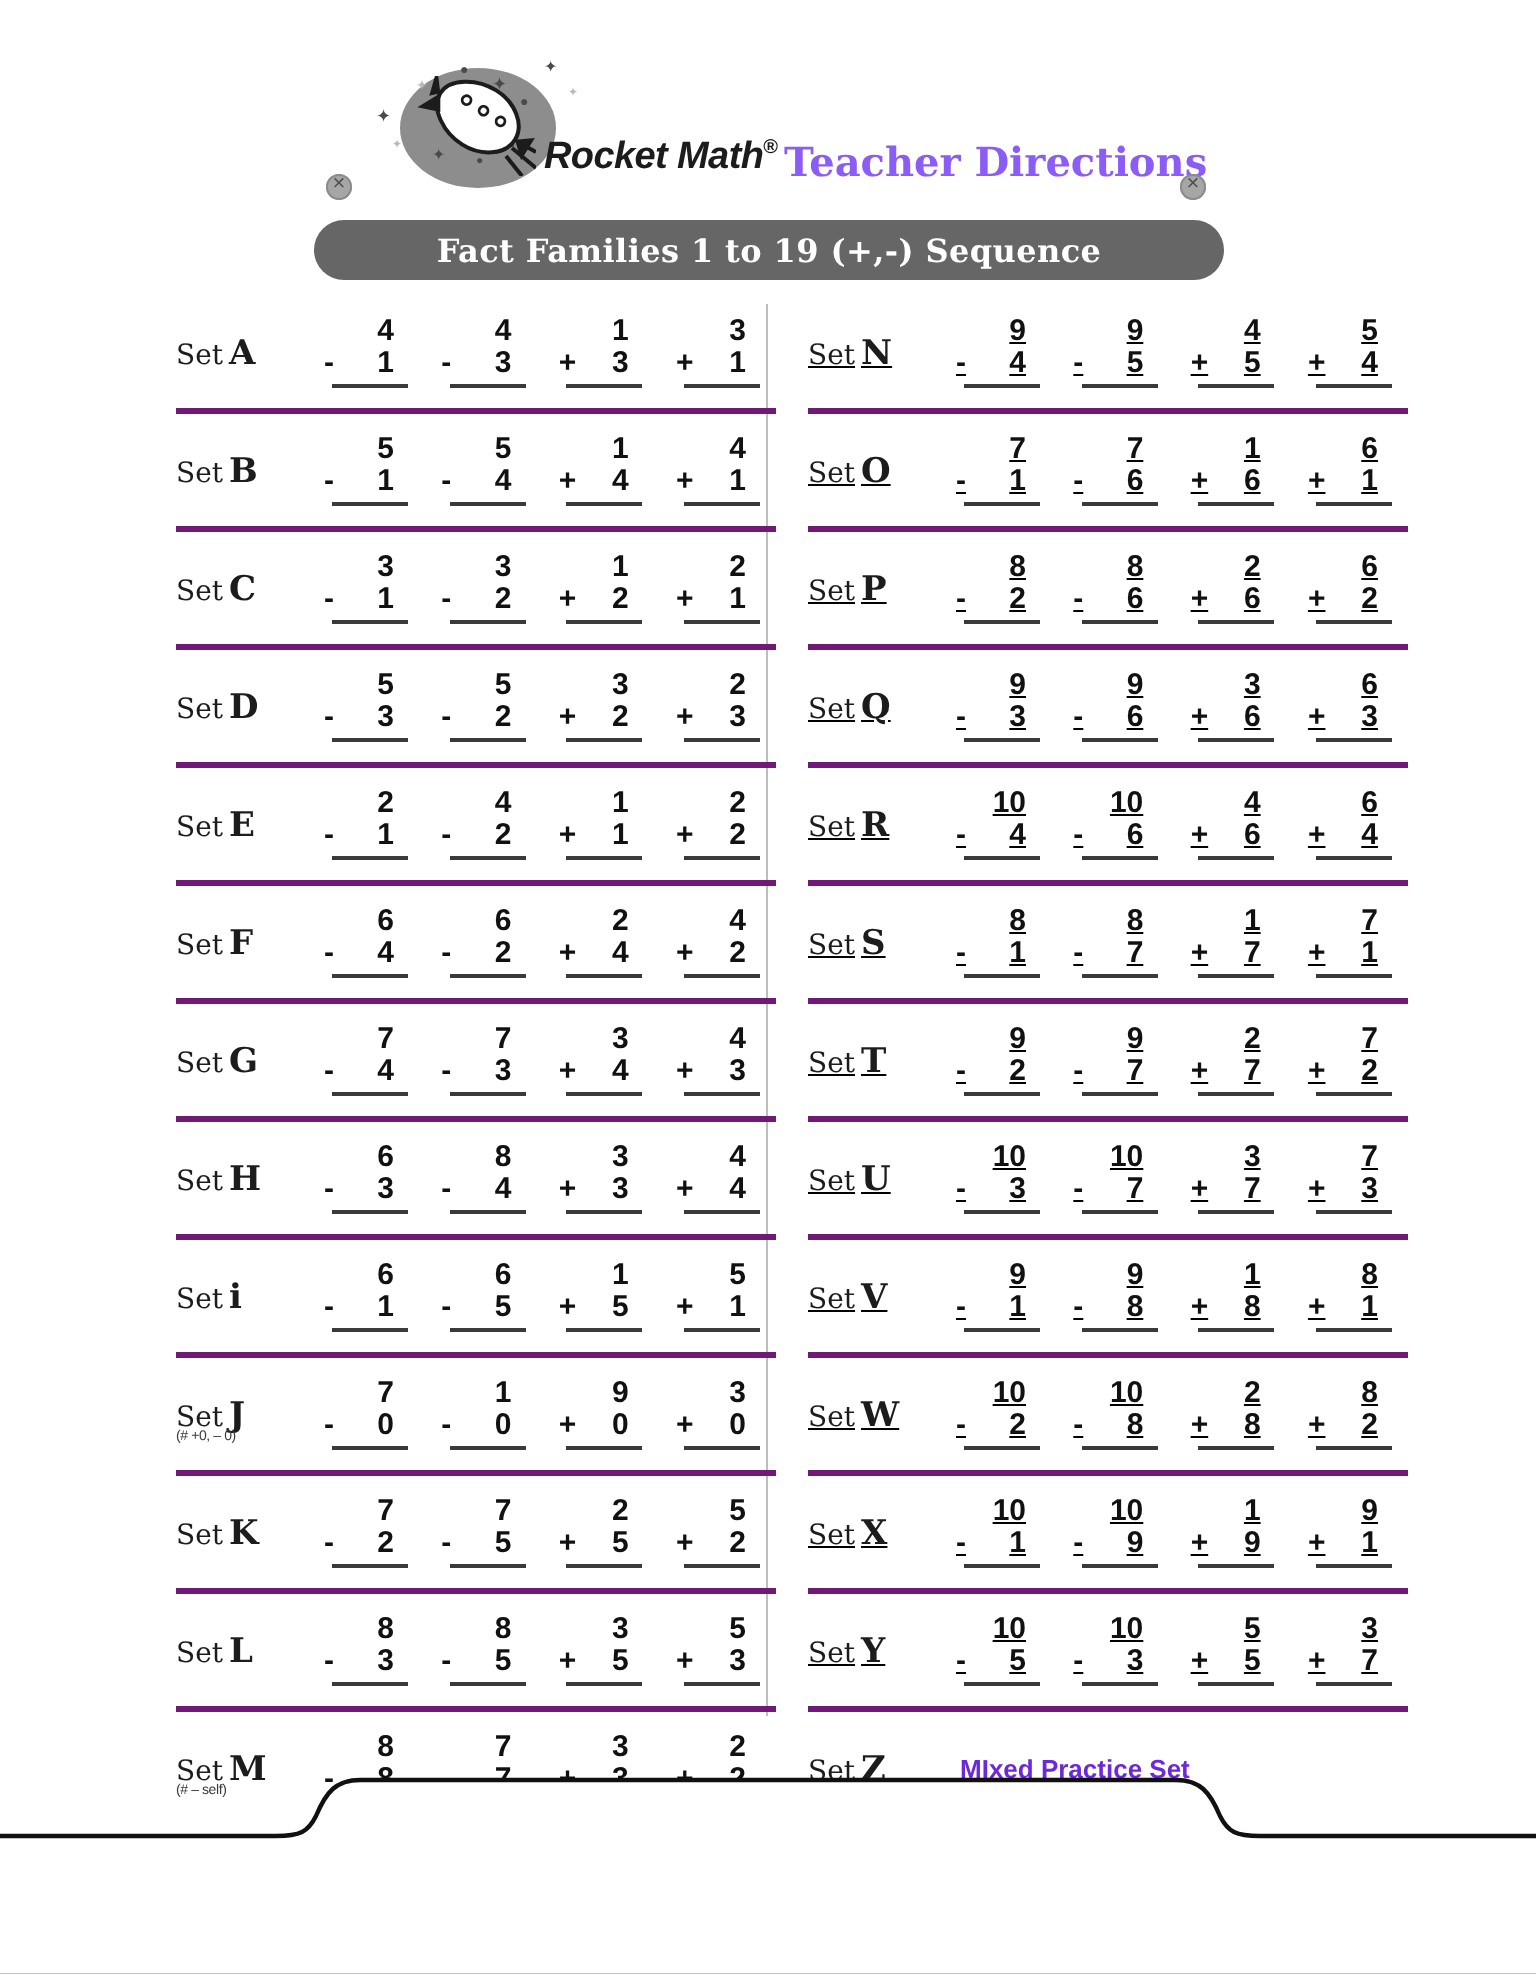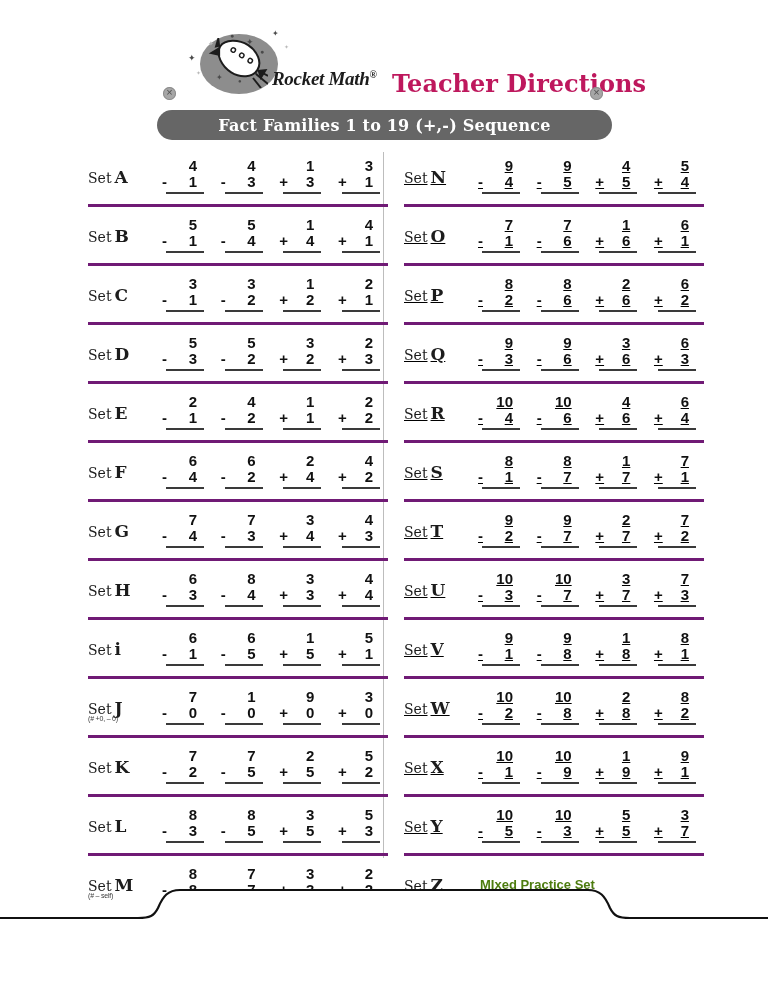--- a/index.html
+++ b/index.html
@@ -42,40 +42,40 @@
   }
   .logo-star.light { color: #b9b9b9; }
   .logo-rocket {
     position: absolute;
     left: 20px; top: 12px;
     width: 62px; height: 50px;
   }
   .brand {
     position: absolute;
     left: 272px; top: 44px;
-    font-family: Liberation Serif, serif;
+    font-family: Liberation Sans, sans-serif;
     font-weight: bold;
     font-style: italic;
     font-size: 19px;
     color: #1c1c1c;
     letter-spacing: -0.3px;
     white-space: nowrap;
   }
   .brand .reg {
     font-size: 10px;
     vertical-align: super;
     font-style: normal;
   }
   .head-title {
     position: absolute;
     left: 392px; top: 45px;
     font-family: "DejaVu Serif", serif;
     font-weight: bold;
-    font-size: 24px;
-    color: #be185d;
+    font-size: 20px;
+    color: #8b5cf6;
     white-space: nowrap;
   }
   .rivet {
     position: absolute;
     width: 13px; height: 13px;
     border-radius: 50%;
     background: #a6a6a6;
     box-shadow: inset 0 0 0 1px #8b8b8b;
   }
   .rivet::after {
@@ -199,21 +199,21 @@
     width: 38px;
     height: 2px;
     background: #3a3a3a;
     margin-top: 2px;
   }
 
   .mixed-text {
     font-family: "Liberation Sans", sans-serif;
     font-weight: bold;
     font-size: 13px;
-    color: #4d7c0f;
+    color: #6d28d9;
     padding-left: 6px;
     white-space: nowrap;
   }
 
   
   .folder {
     position: absolute;
     left: -2px; top: 880px;
     width: 772px; height: 110px;
   }

